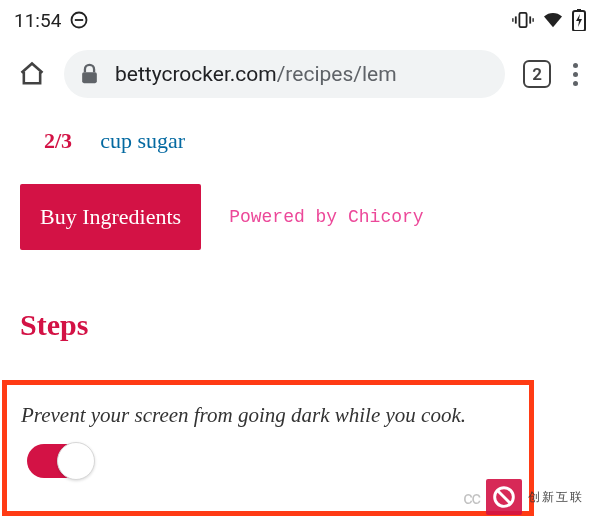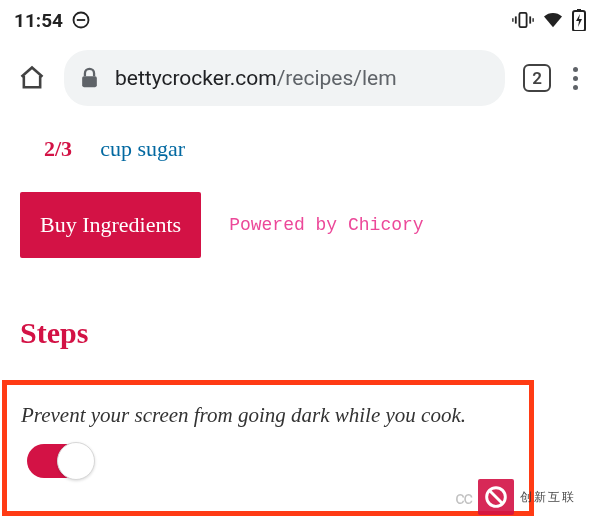--- a/index.html
+++ b/index.html
@@ -17,21 +17,21 @@
     }
 
     
     .status-bar {
       display: flex;
       justify-content: space-between;
       align-items: center;
       padding: 20px 14px;
       height: 36px;
       font-size: 19px;
-      font-weight: 700;
+      font-weight: 400;
       color: #222;
     }
     .status-left {
       display: flex;
       align-items: center;
       gap: 8px;
     }
     .status-right {
       display: flex;
       align-items: center;
@@ -58,21 +58,21 @@
       justify-content: center;
     }
     .url-bar {
       flex: 1;
       display: flex;
       align-items: center;
       gap: 16px;
       background: #f1f3f4;
       border-radius: 24px;
       padding: 10px 16px;
-      height: 56px;
+      height: 48px;
       color: #5f6368;
       font-size: 21px;
       overflow: hidden;
       white-space: nowrap;
     }
     .url-text {
       color: #5f6368;
     }
     .url-domain {
       color: #202124;
@@ -188,21 +188,21 @@
       height: 38px;
       background: #fff;
       border: 1px solid #d8d8d8;
       border-radius: 50%;
       box-shadow: 0 1px 3px rgba(0,0,0,0.15);
     }
 
     
     .watermark {
       position: absolute;
-      right: 24px;
+      right: 16px;
       bottom: 4px;
       display: flex;
       align-items: center;
       gap: 6px;
       opacity: 0.9;
     }
     .wm-wechat {
       color: #bbb;
       font-size: 18px;
       letter-spacing: -1px;

